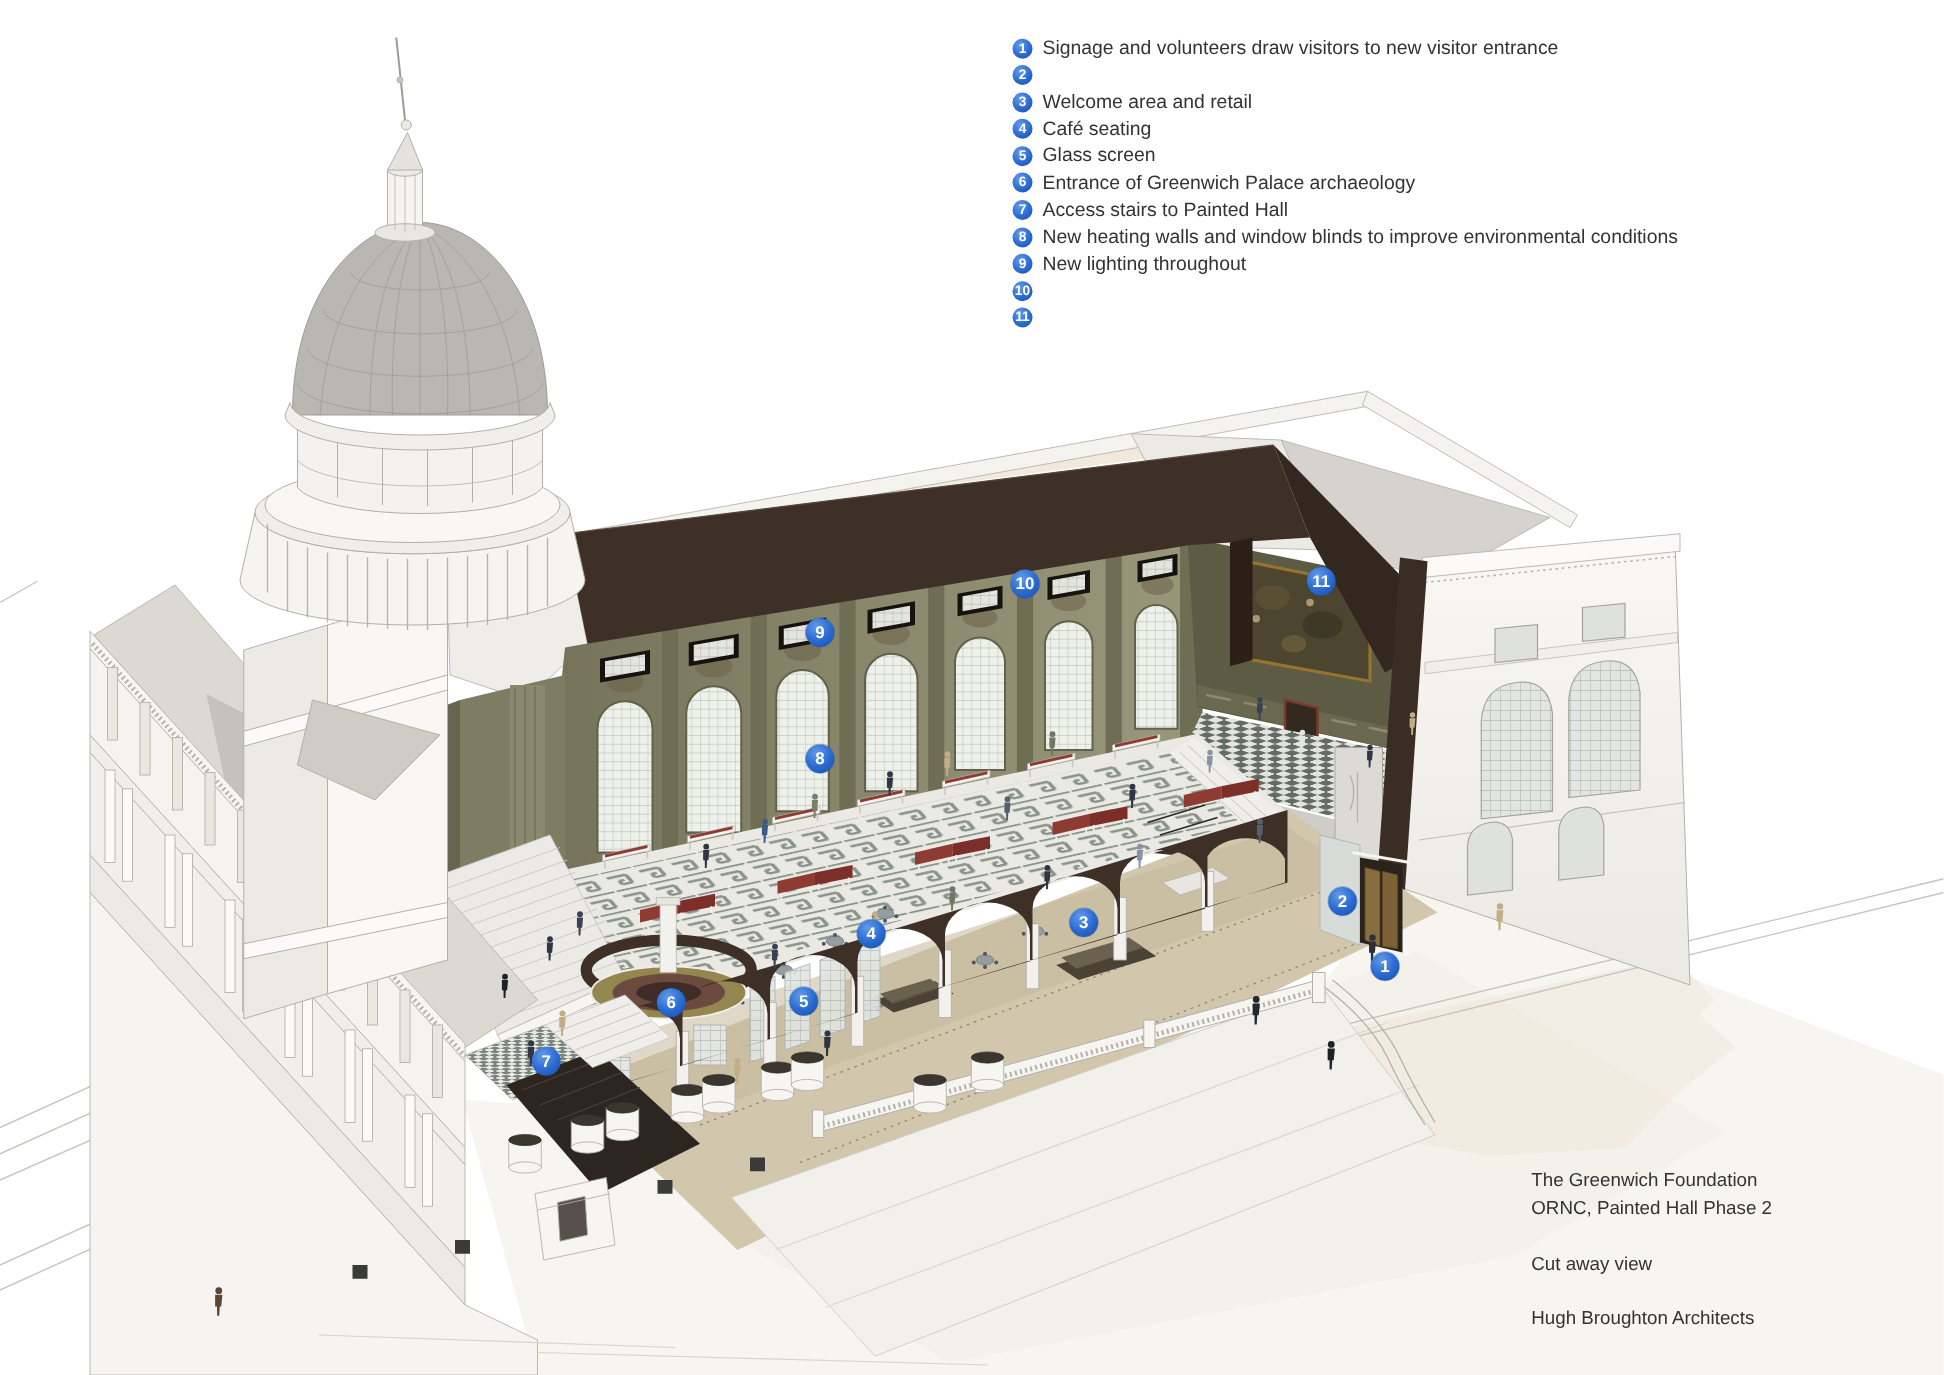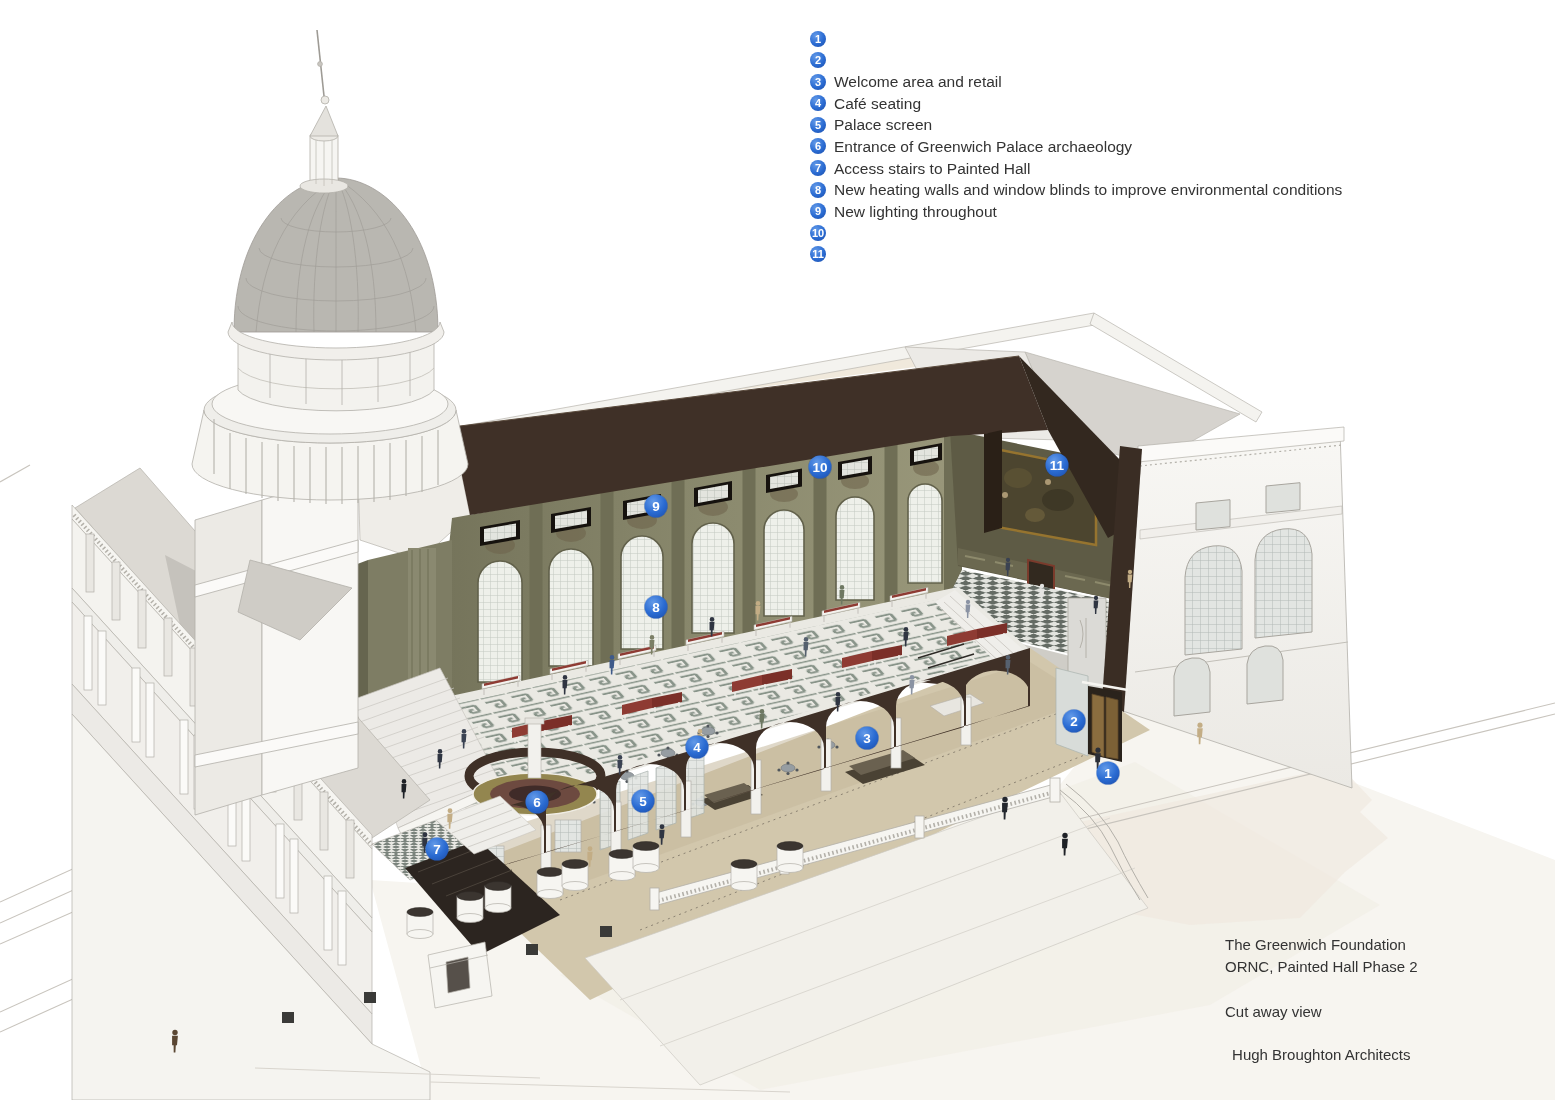--- a/index.html
+++ b/index.html
@@ -11,21 +11,21 @@
   .badge{flex:0 0 auto;width:16px;height:16px;margin:2.5px 8px 0 0;border-radius:50%;
          background:radial-gradient(circle at 36% 30%, var(--marker_blue_light), var(--marker_blue) 55%, var(--marker_blue_dark));
          color:#fff;font-size:11px;font-weight:bold;line-height:16px;text-align:center;}
   .marker{position:absolute;width:23px;height:23px;transform:translate(-50%,-50%);border-radius:50%;
           background:radial-gradient(circle at 38% 30%, var(--marker_blue_light), var(--marker_blue) 52%, var(--marker_blue_dark));
           color:#fff;font-weight:bold;font-size:13.5px;display:flex;align-items:center;justify-content:center;
           box-shadow:0 0 0 0.5px rgba(20,60,140,.35);}
   .captions{position:absolute;left:1225px;top:887px;font-size:15px;line-height:22px;color:var(--text);margin-top:47px;}
   .captions .bold{font-weight:normal;}
   .captions .gap1{margin-top:23px;}
-  .captions .gap2{margin-top:21px;text-align:center;}
+  .captions .gap2{margin-top:21px;}
 </style>
 </head>
 <body>
 
 <div class="stage">
 
 <svg width="1555" height="1100" viewBox="0 0 1555 1100">
   <defs>
     <pattern id="meander" width="26" height="26" patternUnits="userSpaceOnUse" patternTransform="matrix(1,-0.22,0.5,0.55,0,0)">
       <rect width="26" height="26" fill="#eae9e3"></rect>
@@ -537,39 +537,40 @@
     <use href="#person" transform="translate(464,742) scale(0.85)" fill="#3a4252"></use>
     <use href="#person" transform="translate(404,792) scale(0.85)" fill="#1e2126"></use>
     <use href="#person" transform="translate(175,1045)" fill="#5a4632"></use>
   </g>
 </svg>
 
   <ul class="legend">
 
       <li>
         <span class="badge">1</span>
+        <span>Signage and volunteers draw visitors to new visitor entrance</span>
       </li>
 
       <li>
         <span class="badge">2</span>
       </li>
 
       <li>
         <span class="badge">3</span>
         <span>Welcome area and retail</span>
       </li>
 
       <li>
         <span class="badge">4</span>
         <span>Café seating</span>
       </li>
 
       <li>
         <span class="badge">5</span>
-        <span>Palace screen</span>
+        <span>Glass screen</span>
       </li>
 
       <li>
         <span class="badge">6</span>
         <span>Entrance of Greenwich Palace archaeology</span>
       </li>
 
       <li>
         <span class="badge">7</span>
         <span>Access stairs to Painted Hall</span>

